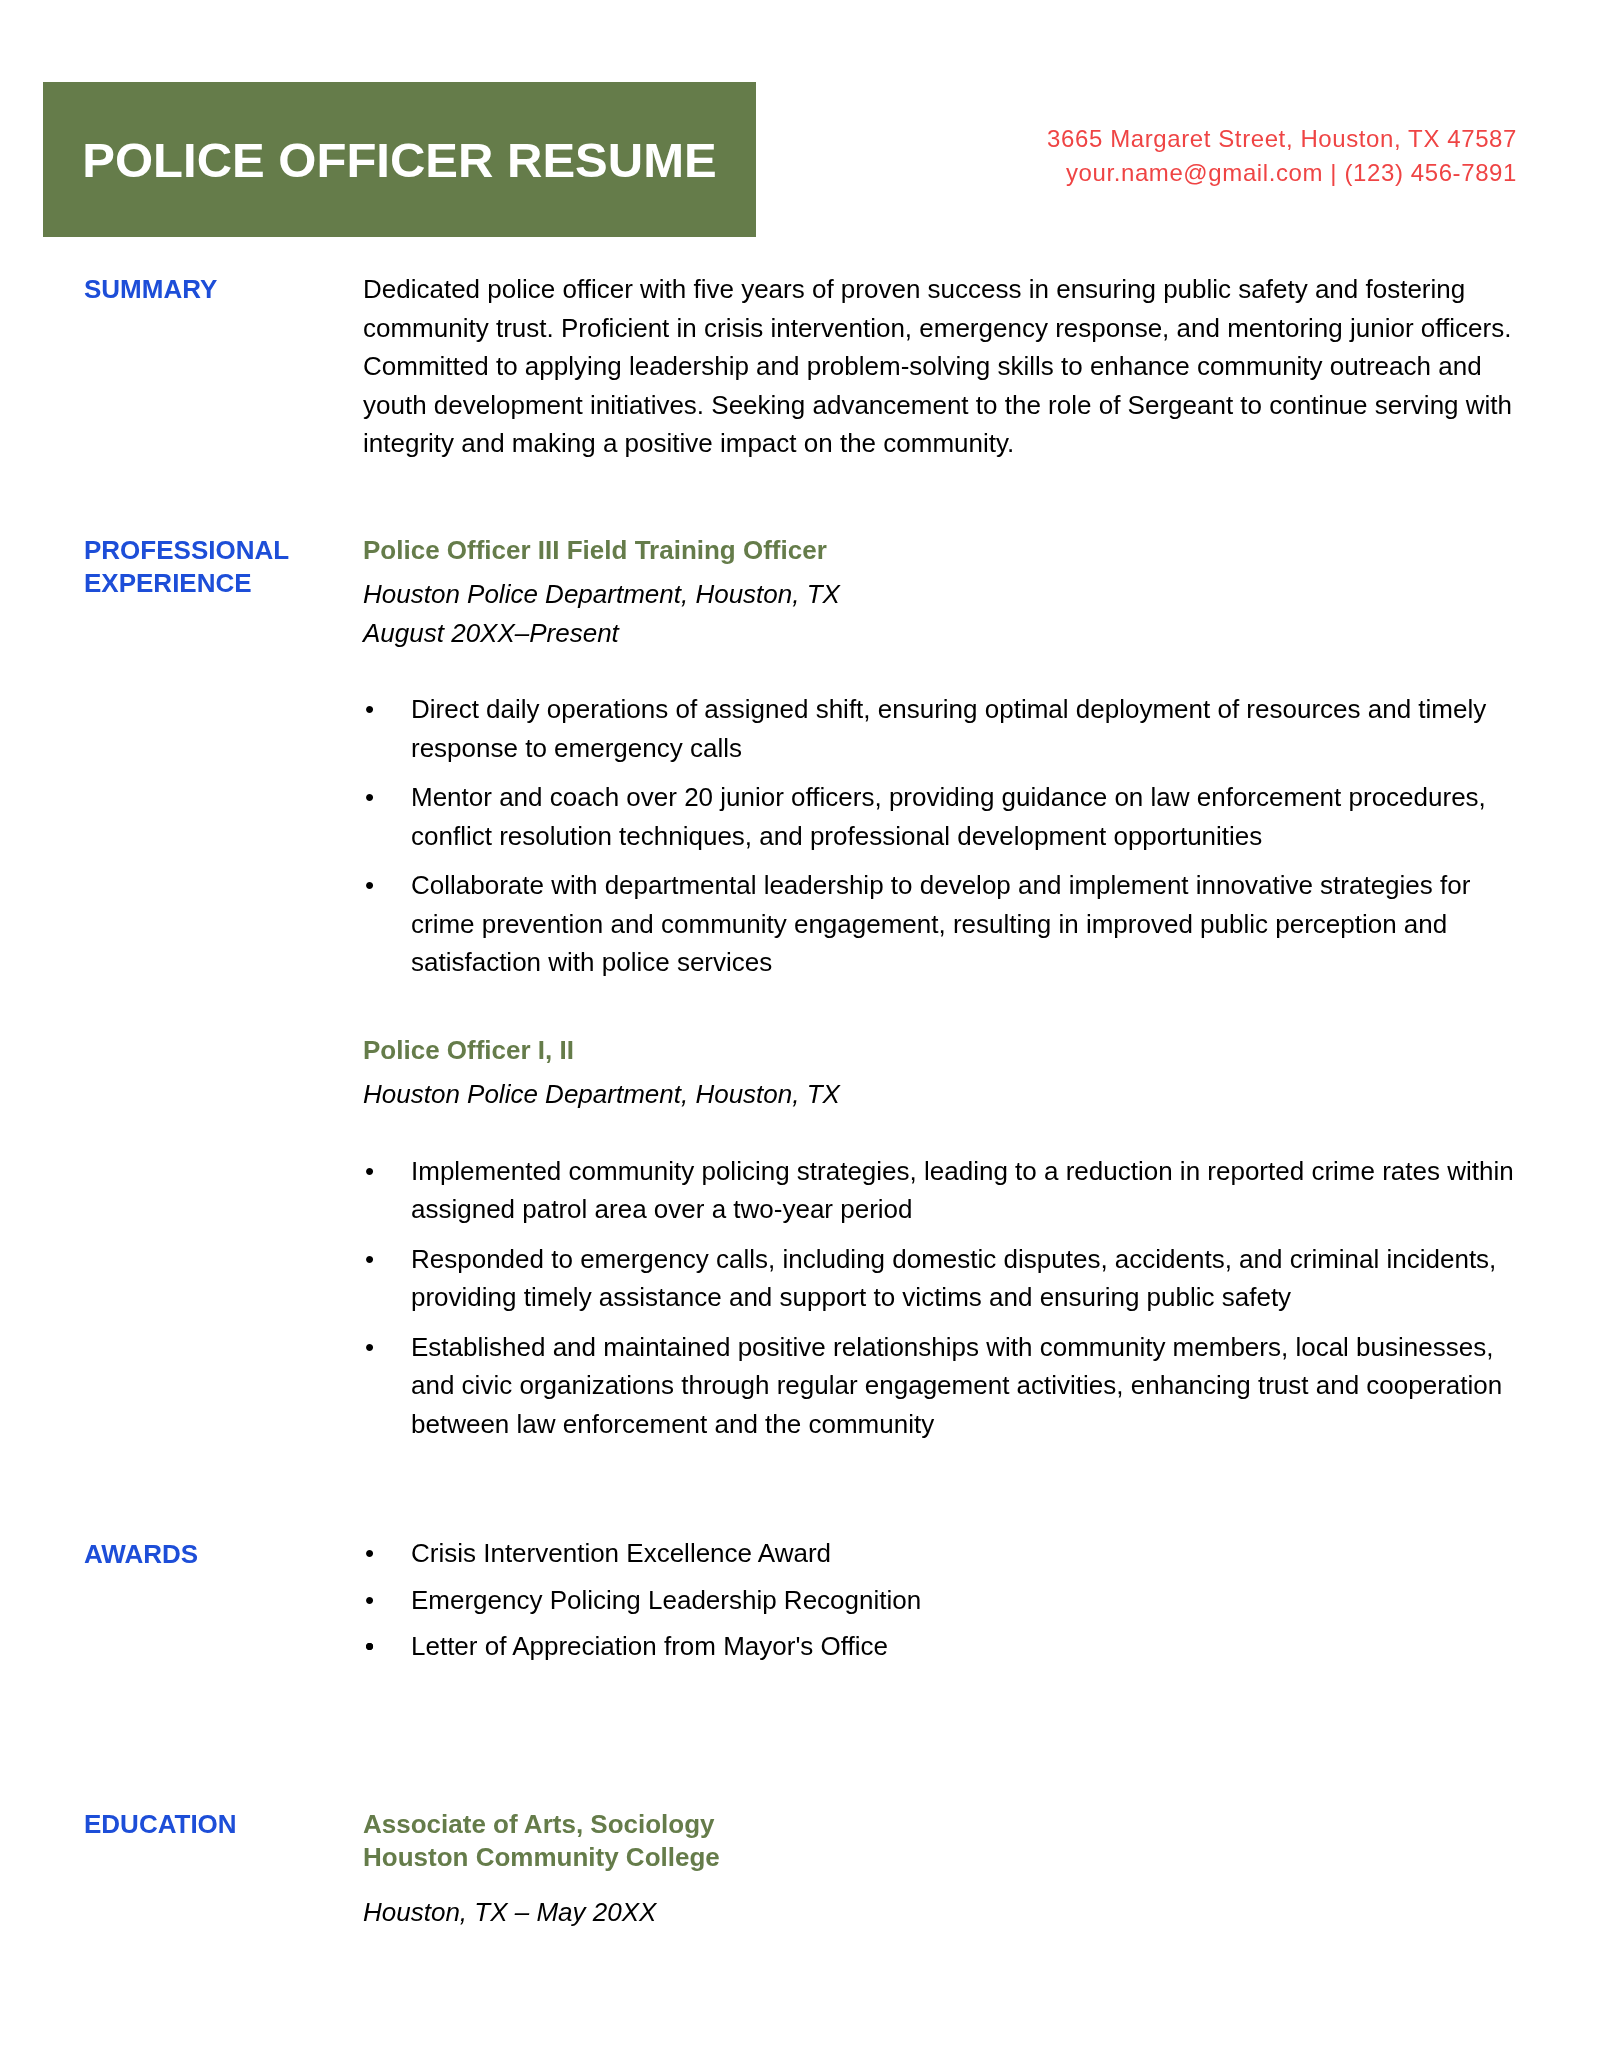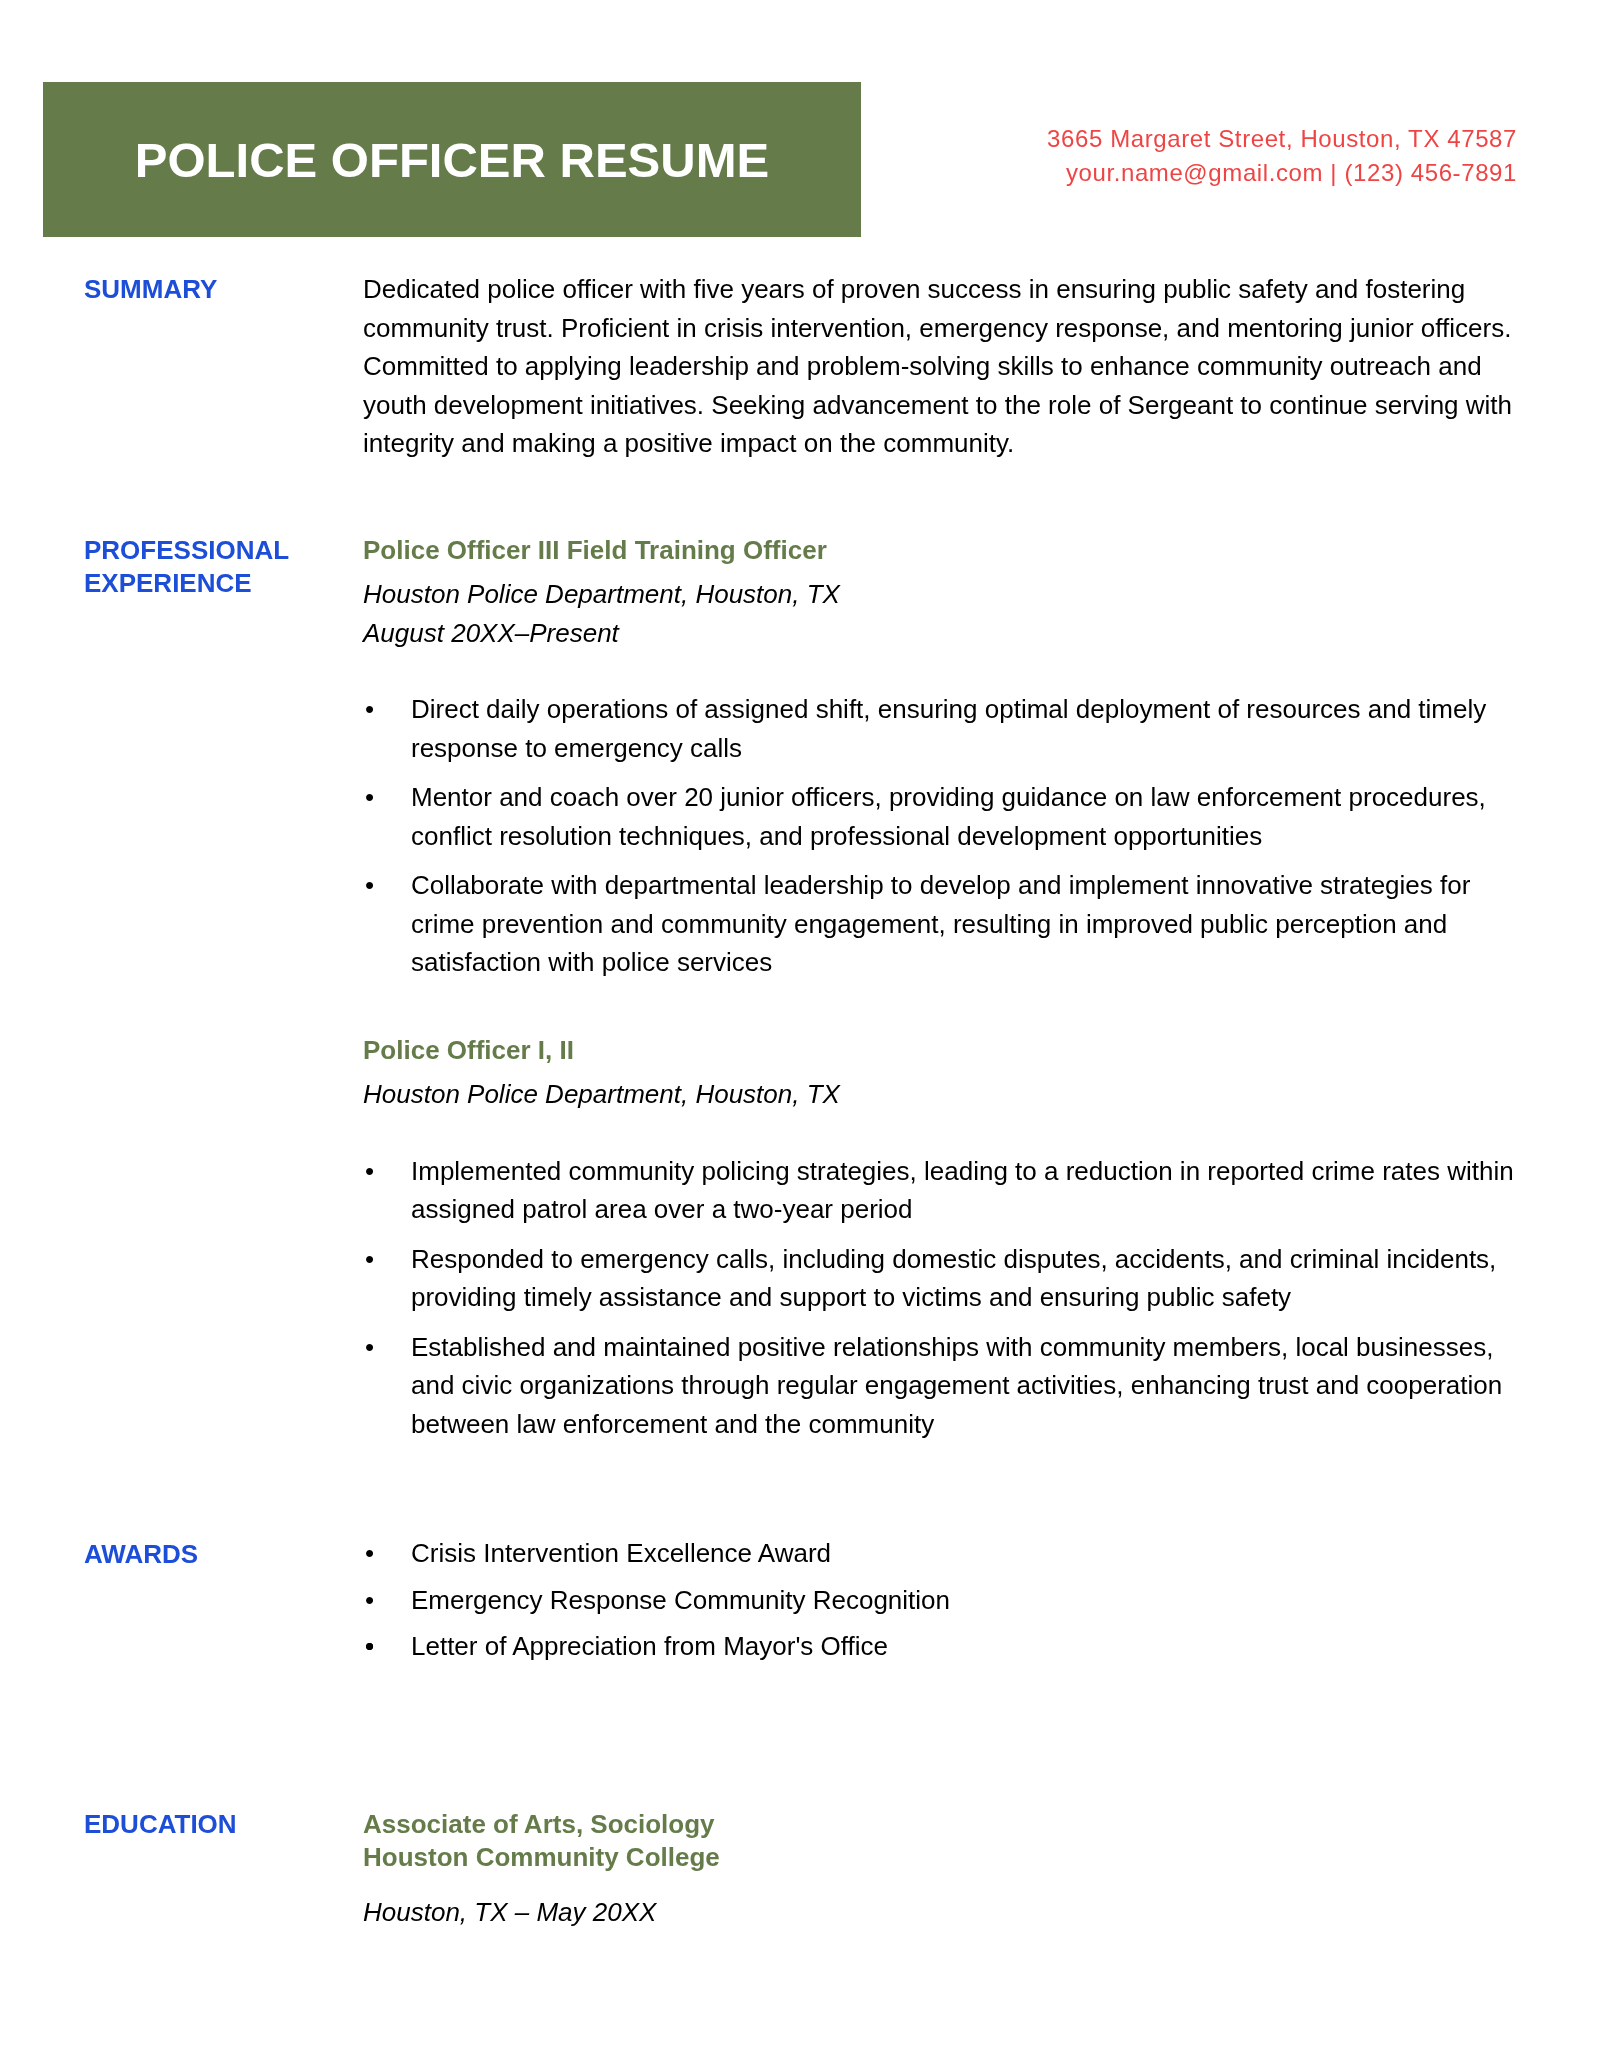--- a/index.html
+++ b/index.html
@@ -1,18 +1,18 @@
 <!DOCTYPE html>
 <html><head>
   <meta charset="utf-8">
   <style>
     html, body { margin: 0; padding: 0; background: #ffffff; }
     body { width: 1600px; height: 2071px; position: relative; overflow: hidden;
            font-family: "Liberation Sans", sans-serif; color: #000; }
-    .title-box { position: absolute; left: 43px; top: 82px; width: 818px; height: 155px;
+    .title-box { position: absolute; left: 43px; top: 82px; width: 713px; height: 155px;
                  background: #657c4a; display: flex; align-items: center; justify-content: center; }
     .title-box h1 { margin: 0; color: #fff; font-size: 49px; font-weight: bold; letter-spacing: 0px; }
     .contact { position: absolute; right: 83px; top: 122px; text-align: right; color: #ef4444;
                font-size: 24px; line-height: 34px; letter-spacing: 0.6px; }
     .section-label { position: absolute; left: 84px; color: #1d4ed8; font-weight: bold;
                      font-size: 26px; line-height: 33px; }
     .content { position: absolute; left: 363px; width: 1160px; font-size: 26px; line-height: 38.5px; }
     .summary-text { margin: 0; }
     .job-title { color: #657c4a; font-weight: bold; font-size: 26px; line-height: 33px; margin: 0; }
     .italic { font-style: italic; margin: 0; line-height: 38.5px; }
@@ -62,21 +62,21 @@
     <li><span class="dot">•</span><span>Implemented community policing strategies, leading to a reduction in reported crime rates within assigned patrol area over a two-year period</span></li>
     <li><span class="dot">•</span><span>Responded to emergency calls, including domestic disputes, accidents, and criminal incidents, providing timely assistance and support to victims and ensuring public safety</span></li>
     <li><span class="dot">•</span><span>Established and maintained positive relationships with community members, local businesses, and civic organizations through regular engagement activities, enhancing trust and cooperation between law enforcement and the community</span></li>
   </ul>
 </div>
 
 <div class="section-label" style="top:1538px;">AWARDS</div>
 <div class="content" style="top:1534px;">
   <ul class="bullets awards">
     <li><span class="dot">•</span><span>Crisis Intervention Excellence Award</span></li>
-    <li><span class="dot">•</span><span>Emergency Response Community Recognition</span></li>
+    <li><span class="dot">•</span><span>Emergency Policing Leadership Recognition</span></li>
     <li><span class="dot">•</span></li>
     <li><span class="dot">•</span></li>
     <li><span class="dot">•</span><span>Letter of Appreciation from Mayor's Office</span></li>
   </ul>
 </div>
 
 <div class="section-label" style="top:1808px;">EDUCATION</div>
 <div class="content" style="top:1808px;">
   <p class="edu-title">Associate of Arts, Sociology</p>
   <p class="edu-title">Houston Community College</p>

